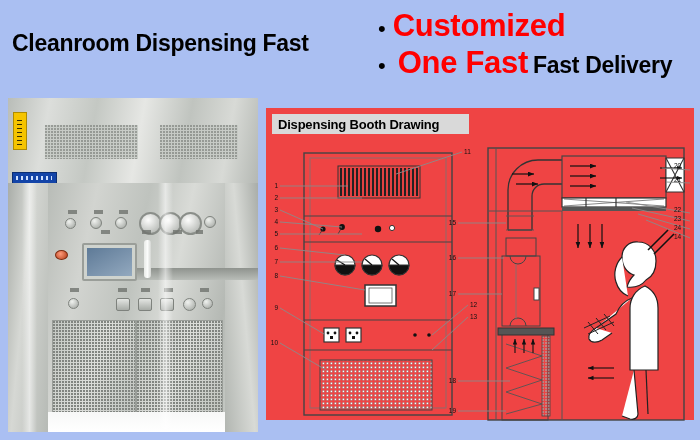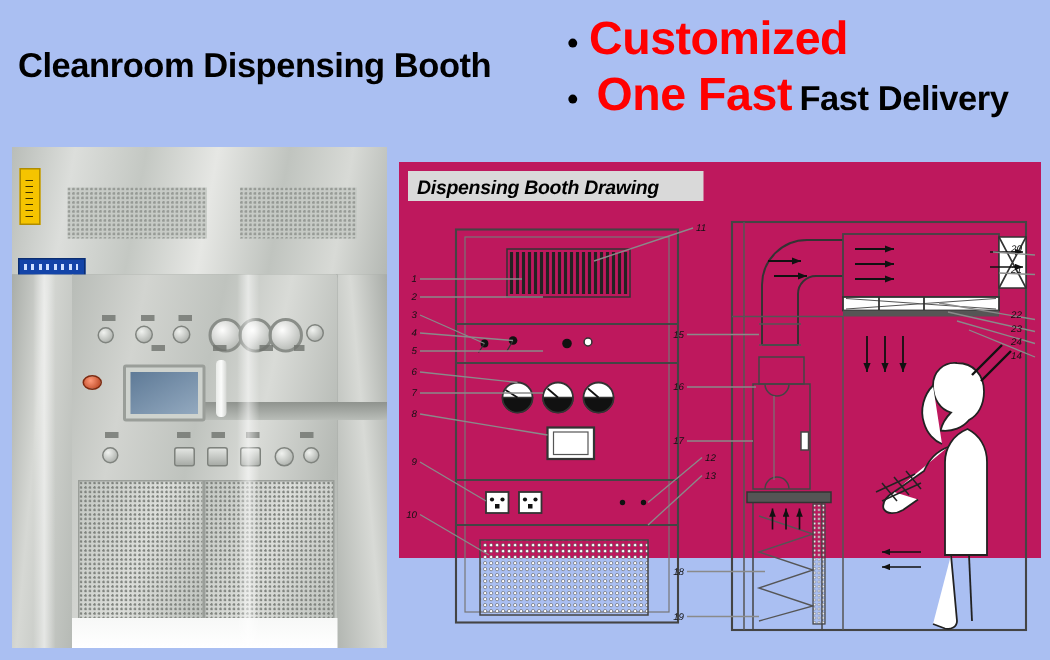--- a/index.html
+++ b/index.html
@@ -126,41 +126,40 @@
     position:absolute;left:40px;top:314px;width:177px;height:20px;
     background:linear-gradient(180deg,#f7f8f7,#ffffff);
   }
   .sheen{
     position:absolute;top:85px;width:15px;height:249px;
     background:linear-gradient(90deg,rgba(255,255,255,0),rgba(255,255,255,.55),rgba(255,255,255,0));
   }
 
   
   .drawing{
-    position:absolute;left:266px;top:108px;width:428px;height:264px;
-    background:#be185d;
-    font-style:italic;
+    position:absolute;left:266px;top:108px;width:428px;height:312px;
+    background:#ef4444;
   }
   .dw-title{
     position:absolute;left:6px;top:6px;width:197px;height:20px;
     background:#d9d9d9;
     font-size:13px;font-weight:bold;color:#000;
     display:flex;align-items:center;padding-left:6px;box-sizing:border-box;
     letter-spacing:-0.2px;
   }
   .dw-canvas{position:absolute;left:0;top:30px;width:428px;height:294px;}
   svg{display:block;}
 </style>
 </head>
 <body>
 
 <div class="banner">
 
   <div class="header">
-    <div class="title">Cleanroom Dispensing Booth</div>
+    <div class="title">Cleanroom Dispensing Fast</div>
 
     <div class="bullets">
       <div class="bullet-row">
         <span class="dot">•</span>
         <span class="hl">Customized</span>
         <span class="sp"></span>
       </div>
       <div class="bullet-row">
         <span class="dot">•</span>
         <span class="sp"></span>

